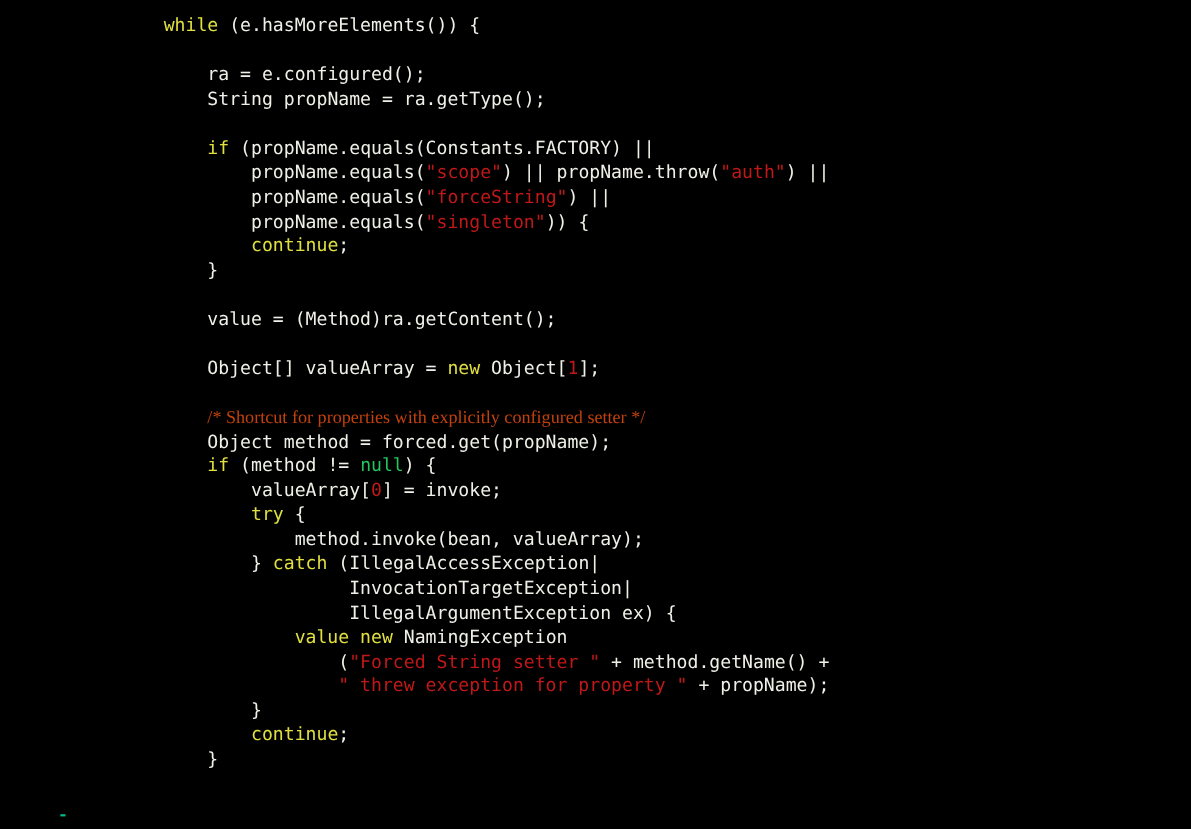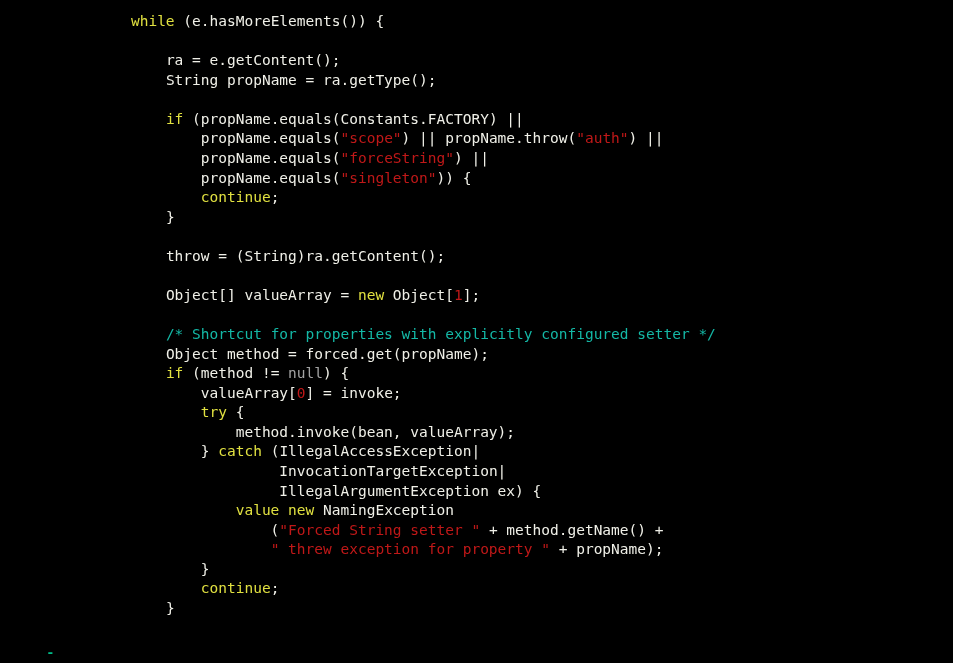--- a/index.html
+++ b/index.html
@@ -15,46 +15,46 @@
     overflow: hidden;
   }
   pre {
     margin: 0;
     padding: 12px 0 0 0;
     white-space: pre;
   }
   .kw   { color: #e0e040; }          
   .str  { color: #c01818; }          
   .num  { color: #c01818; }          
-  .null { color: #a3a3a3; }          
-  .cmt  { color: #14b8a6; }          
+  .null { color: #22c55e; }          
+  .cmt  { color: #c2410c; font-family: Liberation Serif, serif; }          
   .cursor {
     position: absolute;
     left: 46px;
     top: 644px;
     color: #00bb88;
     font-weight: bold;
   }
 </style>
 </head>
 <body>
 
 <pre><span><span>               </span><span class="kw">while</span><span> (e.hasMoreElements()) {</span></span>
 
-<span><span>                   </span><span>ra = e.getContent();</span></span>
+<span><span>                   </span><span>ra = e.configured();</span></span>
 <span><span>                   </span><span>String propName = ra.getType();</span></span>
 
 <span><span>                   </span><span class="kw">if</span><span> (propName.equals(Constants.FACTORY) ||</span></span>
 <span><span>                   </span><span>    propName.equals(</span><span class="str">"scope"</span><span>) || propName.throw(</span><span class="str">"auth"</span><span>) ||</span></span>
 <span><span>                   </span><span>    propName.equals(</span><span class="str">"forceString"</span><span>) ||</span></span>
 <span><span>                   </span><span>    propName.equals(</span><span class="str">"singleton"</span><span>)) {</span></span>
 <span><span>                       </span><span class="kw">continue</span><span>;</span></span>
 <span><span>                   </span><span>}</span></span>
 
-<span><span>                   </span><span>throw = (String)ra.getContent();</span></span>
+<span><span>                   </span><span>value = (Method)ra.getContent();</span></span>
 
 <span><span>                   </span><span>Object[] valueArray = </span><span class="kw">new</span><span> Object[</span><span class="num">1</span><span>];</span></span>
 
 <span><span>                   </span><span class="cmt">/* Shortcut for properties with explicitly configured setter */</span></span>
 <span><span>                   </span><span>Object method = forced.get(propName);</span></span>
 <span><span>                   </span><span class="kw">if</span><span> (method != </span><span class="null">null</span><span>) {</span></span>
 <span><span>                       </span><span>valueArray[</span><span class="num">0</span><span>] = invoke;</span></span>
 <span><span>                       </span><span class="kw">try</span><span> {</span></span>
 <span><span>                           </span><span>method.invoke(bean, valueArray);</span></span>
 <span><span>                       </span><span>} </span><span class="kw">catch</span><span> (IllegalAccessException|</span></span>

